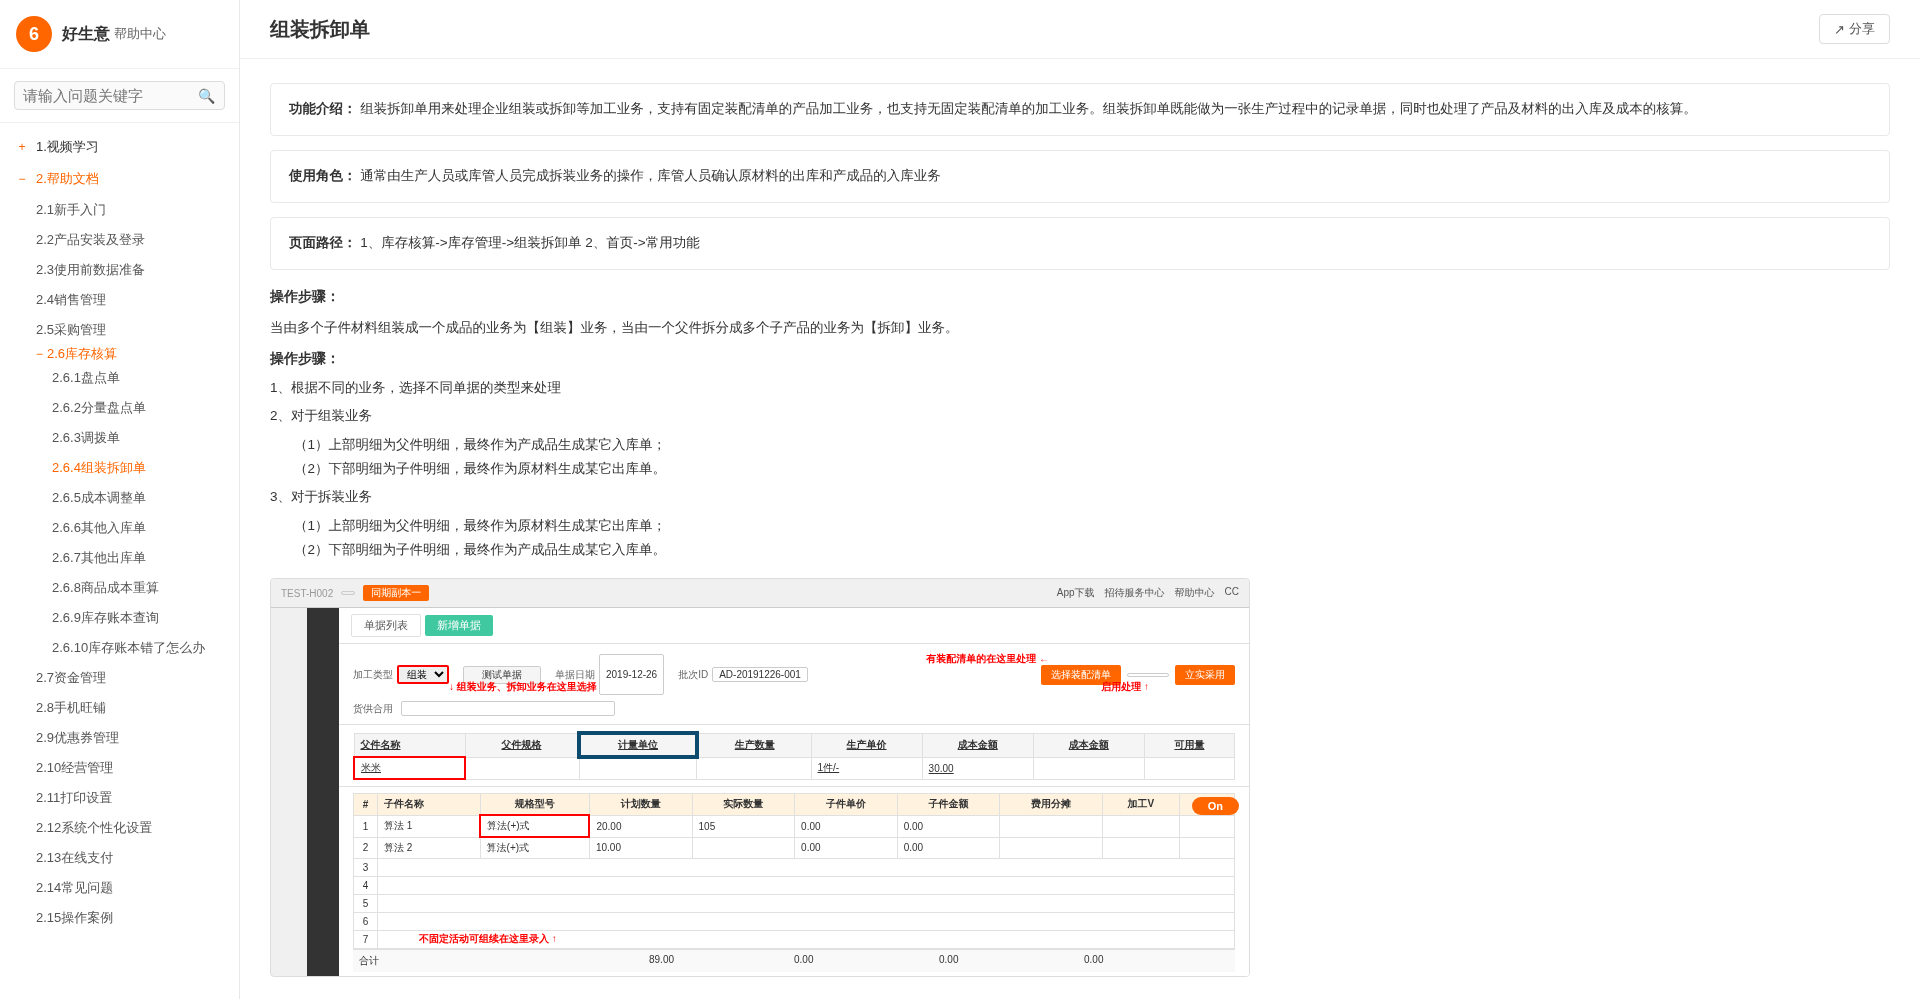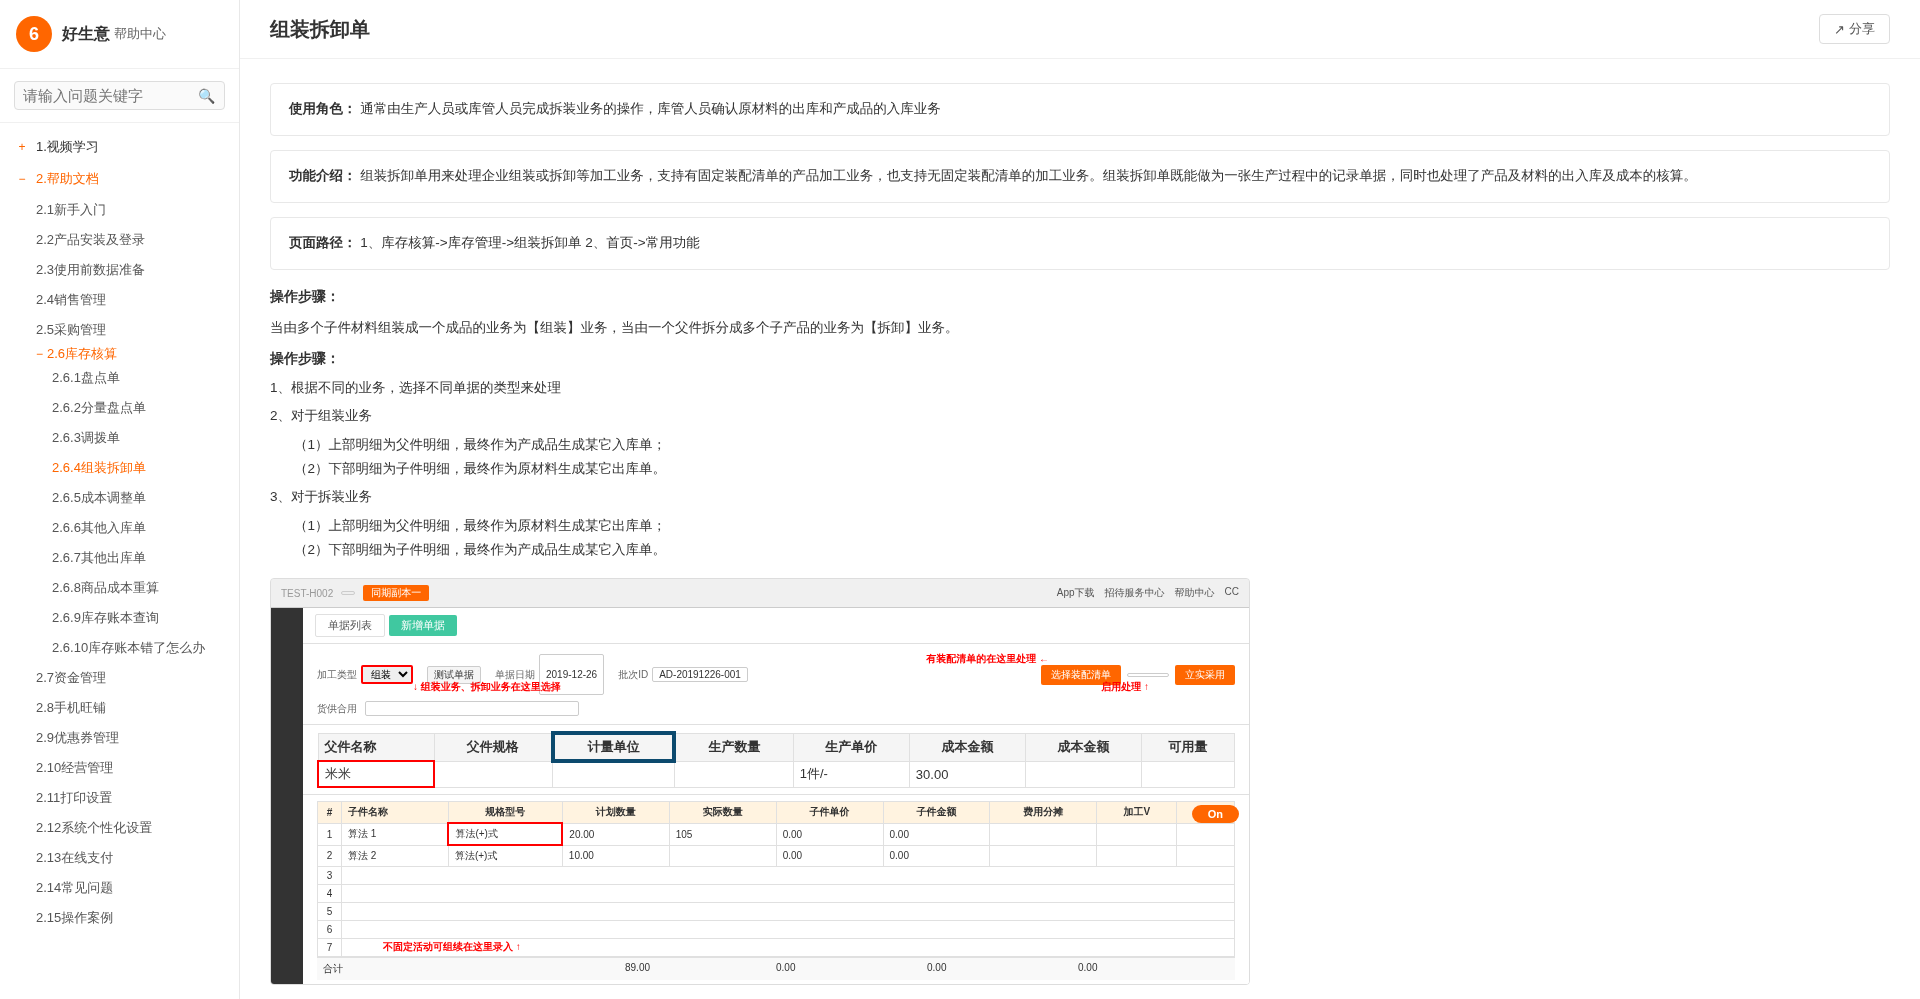--- a/index.html
+++ b/index.html
@@ -247,27 +247,27 @@
     <h1 class="page-title">组装拆卸单</h1>
     <button class="share-btn">
       <span class="share-icon">↗</span>
       <span>分享</span>
     </button>
   </div>
 
   <div id="content">
 
     <div class="info-block">
+      <span style="font-weight:600;">功能介绍：</span>
+      <span>组装拆卸单用来处理企业组装或拆卸等加工业务，支持有固定装配清单的产品加工业务，也支持无固定装配清单的加工业务。组装拆卸单既能做为一张生产过程中的记录单据，同时也处理了产品及材料的出入库及成本的核算。</span>
+    </div>
+
+    <div class="info-block">
       <span style="font-weight:600;">使用角色：</span>
       <span>通常由生产人员或库管人员完成拆装业务的操作，库管人员确认原材料的出库和产成品的入库业务</span>
-    </div>
-
-    <div class="info-block">
-      <span style="font-weight:600;">功能介绍：</span>
-      <span>组装拆卸单用来处理企业组装或拆卸等加工业务，支持有固定装配清单的产品加工业务，也支持无固定装配清单的加工业务。组装拆卸单既能做为一张生产过程中的记录单据，同时也处理了产品及材料的出入库及成本的核算。</span>
     </div>
 
     <div class="info-block">
       <span style="font-weight:600;">页面路径：</span>
       <span>1、库存核算-&gt;库存管理-&gt;组装拆卸单  2、首页-&gt;常用功能</span>
     </div>
 
     <div class="section-title">操作步骤：</div>
 
 
@@ -291,42 +291,42 @@
         <span style="background:#eee; border:1px solid #ccc; border-radius:2px; padding:1px 6px; font-size:10px;"></span>
         <span style="background:#f60; color:#fff; border-radius:2px; padding:1px 8px; font-size:10px;">同期副本一</span>
         <div style="margin-left:auto; display:flex; gap:10px;">
           <span style="font-size:10px; color:#555;">App下载</span>
           <span style="font-size:10px; color:#555;">招待服务中心</span>
           <span style="font-size:10px; color:#555;">帮助中心</span>
           <span style="font-size:10px; color:#555;">CC</span>
         </div>
       </div>
 
-      <div style="background:#fff; position:relative; padding:0;">
+      <div style="background:#fff; position:relative; padding:0;margin-left:36px;">
 
         <div style="position:absolute; left:0; top:0; width:32px; height:100%; background:#333; z-index:2;"></div>
 
         <div style="margin-left:32px; position:relative;">
 
           <div style="display:flex; background:#fff; border-bottom:1px solid #e0e0e0; padding:6px 12px; gap:4px; align-items:center;">
             <span style="padding:3px 12px; font-size:11px; color:#555; cursor:pointer; border:1px solid #e0e0e0; border-radius:2px;">单据列表</span>
             <span style="padding:3px 12px; font-size:11px; color:#fff; cursor:pointer; background:#40c8a0; border-radius:2px;">新增单据</span>
           </div>
 
           <div style="position:relative; padding:10px 14px 8px; background:#fff; border-bottom:1px solid #e0e0e0;">
             <div style="display:flex; gap:14px; align-items:center; flex-wrap:wrap; margin-bottom:6px;">
               <div style="display:flex; align-items:center; gap:4px;">
                 <span style="font-size:10px; color:#666;">加工类型</span>
                 <select style="font-size:10px; border:2px solid red; border-radius:2px; padding:1px 4px;">
                   <option>组装</option>
                   <option>拆卸</option>
                 </select>
               </div>
               <div style="display:flex; align-items:center; gap:4px;">
-                <span style="font-size:10px; padding:1px 6px; background:#f5f5f5; border:1px solid #ccc; border-radius:2px;">测试单据</span>
+                <span style="font-size:10px; padding:1px 18px; background:#f5f5f5; border:1px solid #ccc; border-radius:2px;">测试单据</span>
               </div>
               <div style="display:flex; align-items:center; gap:4px;">
                 <span style="font-size:10px; color:#666;">单据日期</span>
                 <span style="font-size:10px; border:1px solid #ccc; border-radius:2px; padding:14px 6px;">2019-12-26</span>
               </div>
               <div style="display:flex; align-items:center; gap:4px;">
                 <span style="font-size:10px; color:#666;">批次ID</span>
                 <span style="font-size:10px; border:1px solid #ccc; border-radius:2px; padding:1px 6px;">AD-20191226-001</span>
               </div>
               <div style="margin-left:auto; display:flex; gap:6px; align-items:center; position:relative;">
@@ -339,21 +339,21 @@
               <span style="font-size:10px; color:#666;">货供合用</span>
               <input type="text" style="font-size: 10px; border: 1px solid rgb(204, 204, 204); border-radius: 2px; padding: 1px 40px;">
             </div>
 
             <div style="position:absolute; top:8px; right:200px; color:red; font-size:10px; font-weight:600;">有装配清单的在这里处理 ←</div>
             <div style="position:absolute; top:36px; left:110px; color:red; font-size:10px; font-weight:600;">↓ 组装业务、拆卸业务在这里选择</div>
             <div style="position:absolute; top:36px; right:100px; color:red; font-size:10px; font-weight:600;">启用处理 ↑</div>
           </div>
 
           <div style="padding:6px 14px; background:#fff; border-bottom:1px solid #e0e0e0;">
-            <table style="width:100%; border-collapse:collapse; font-size:13px;">
+            <table style="width:100%; border-collapse:collapse; font-size:10px;text-decoration:underline;">
               <thead>
                 <tr style="background:#f5f5f5;">
                   <th style="border:1px solid #e0e0e0; padding:3px 6px; text-align:left;">父件名称</th>
                   <th style="border:1px solid #e0e0e0; padding:3px 6px;">父件规格</th>
                   <th style="border:4px solid #0c4a6e; padding:3px 6px;">计量单位</th>
                   <th style="border:1px solid #e0e0e0; padding:3px 6px;">生产数量</th>
                   <th style="border:1px solid #e0e0e0; padding:3px 6px;">生产单价</th>
                   <th style="border:1px solid #e0e0e0; padding:3px 6px;">成本金额</th>
                   <th style="border:1px solid #e0e0e0; padding:3px 6px;">成本金额</th>
                   <th style="border:1px solid #e0e0e0; padding:3px 6px;">可用量</th>

